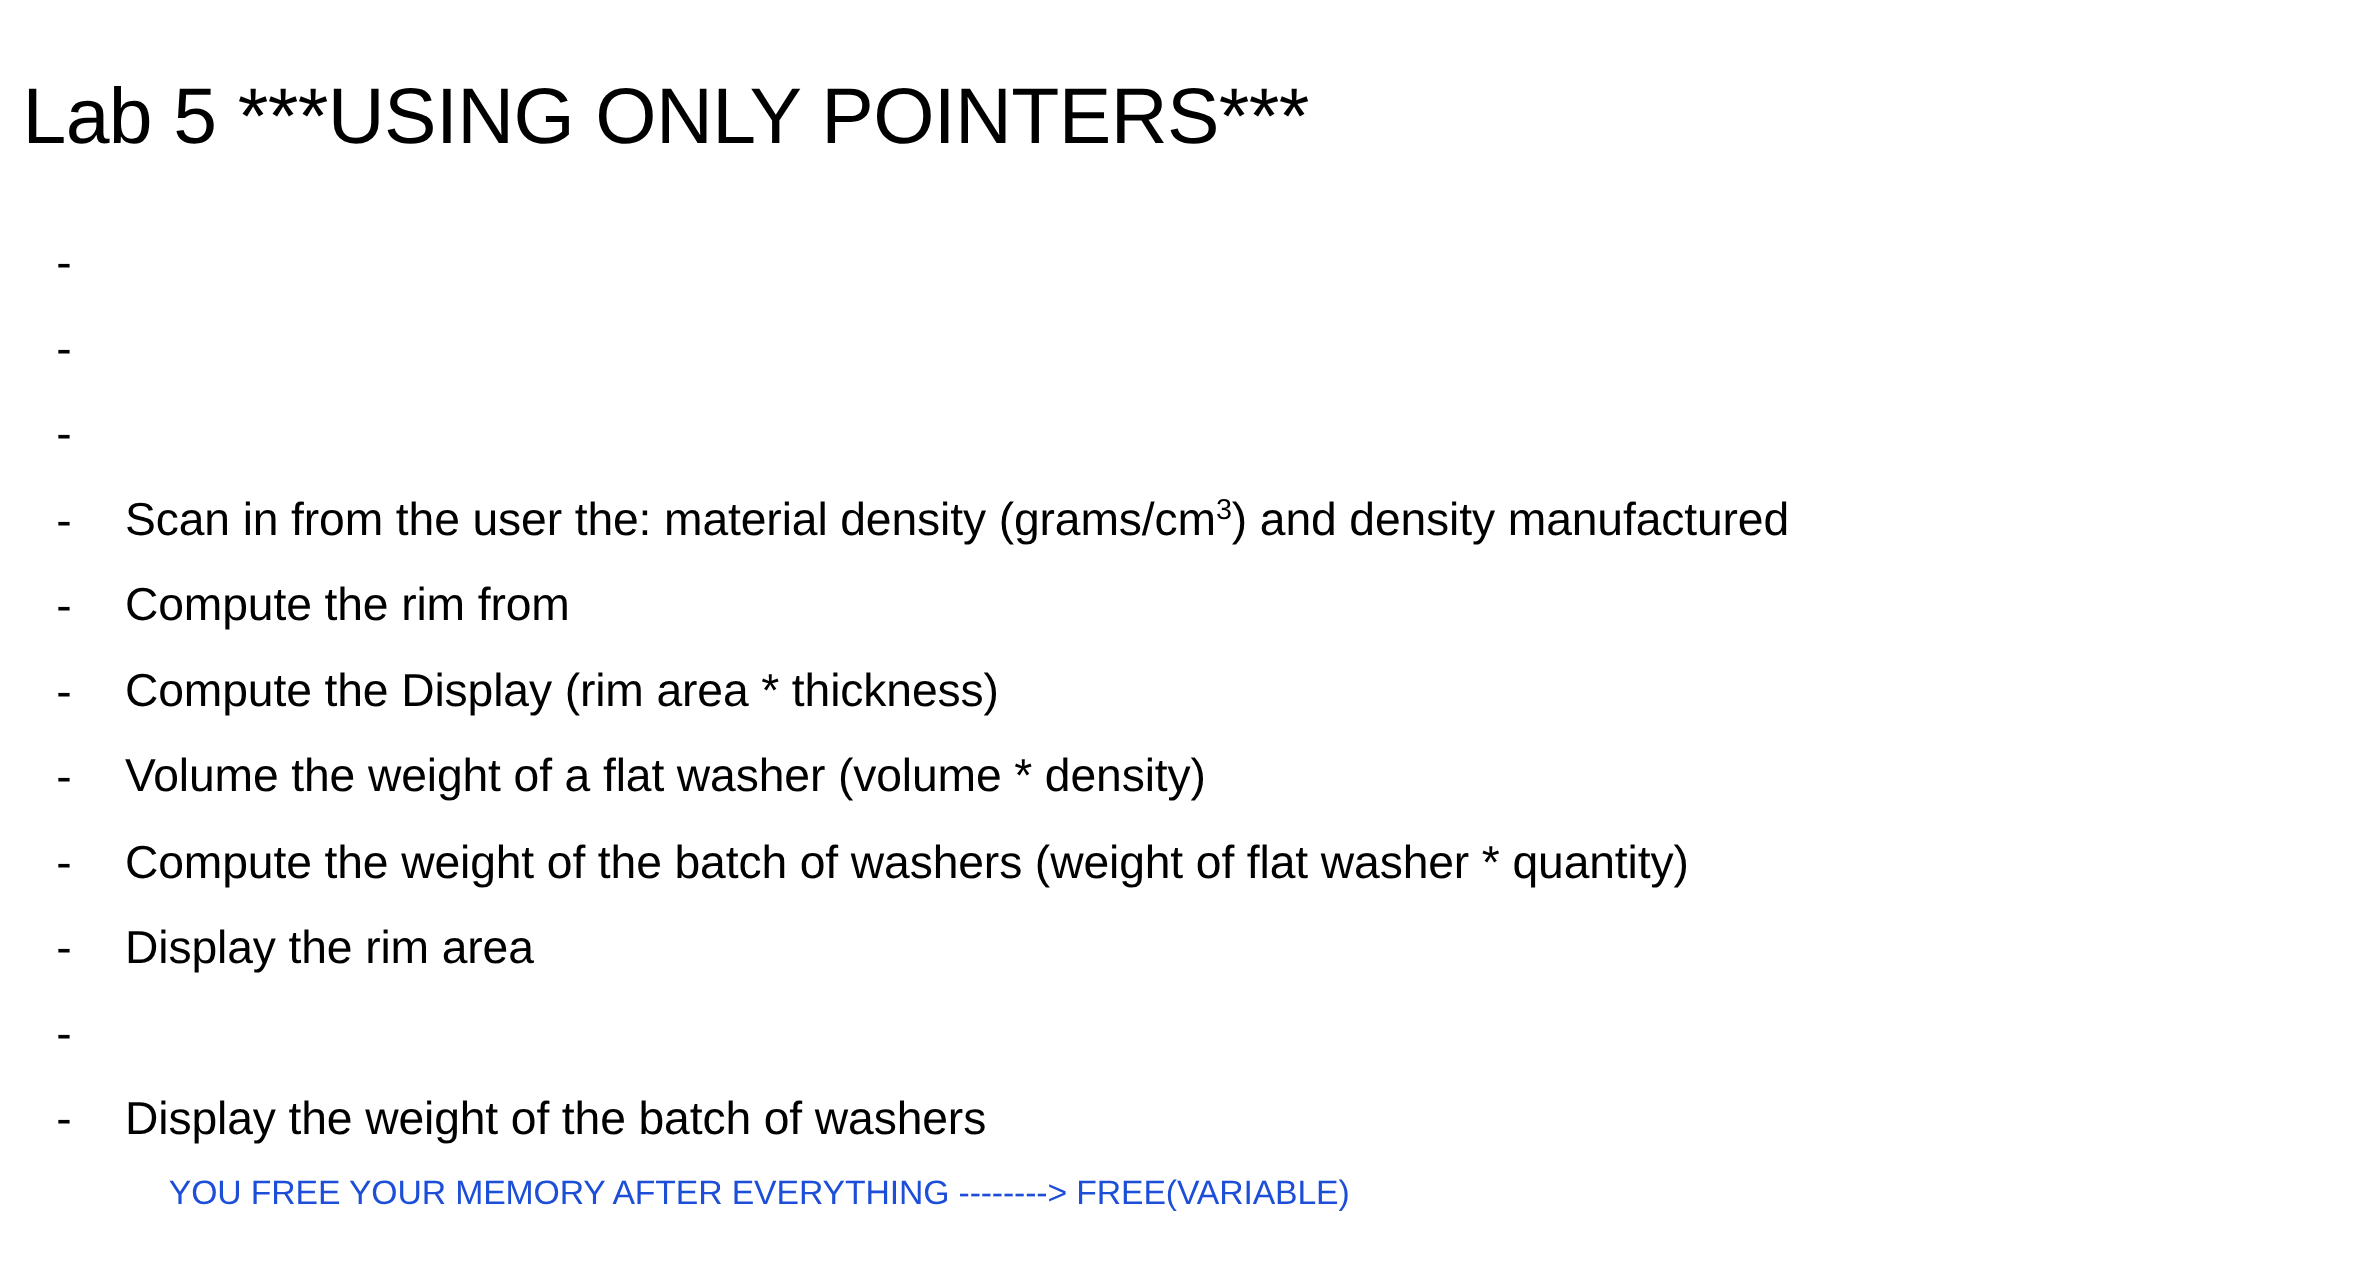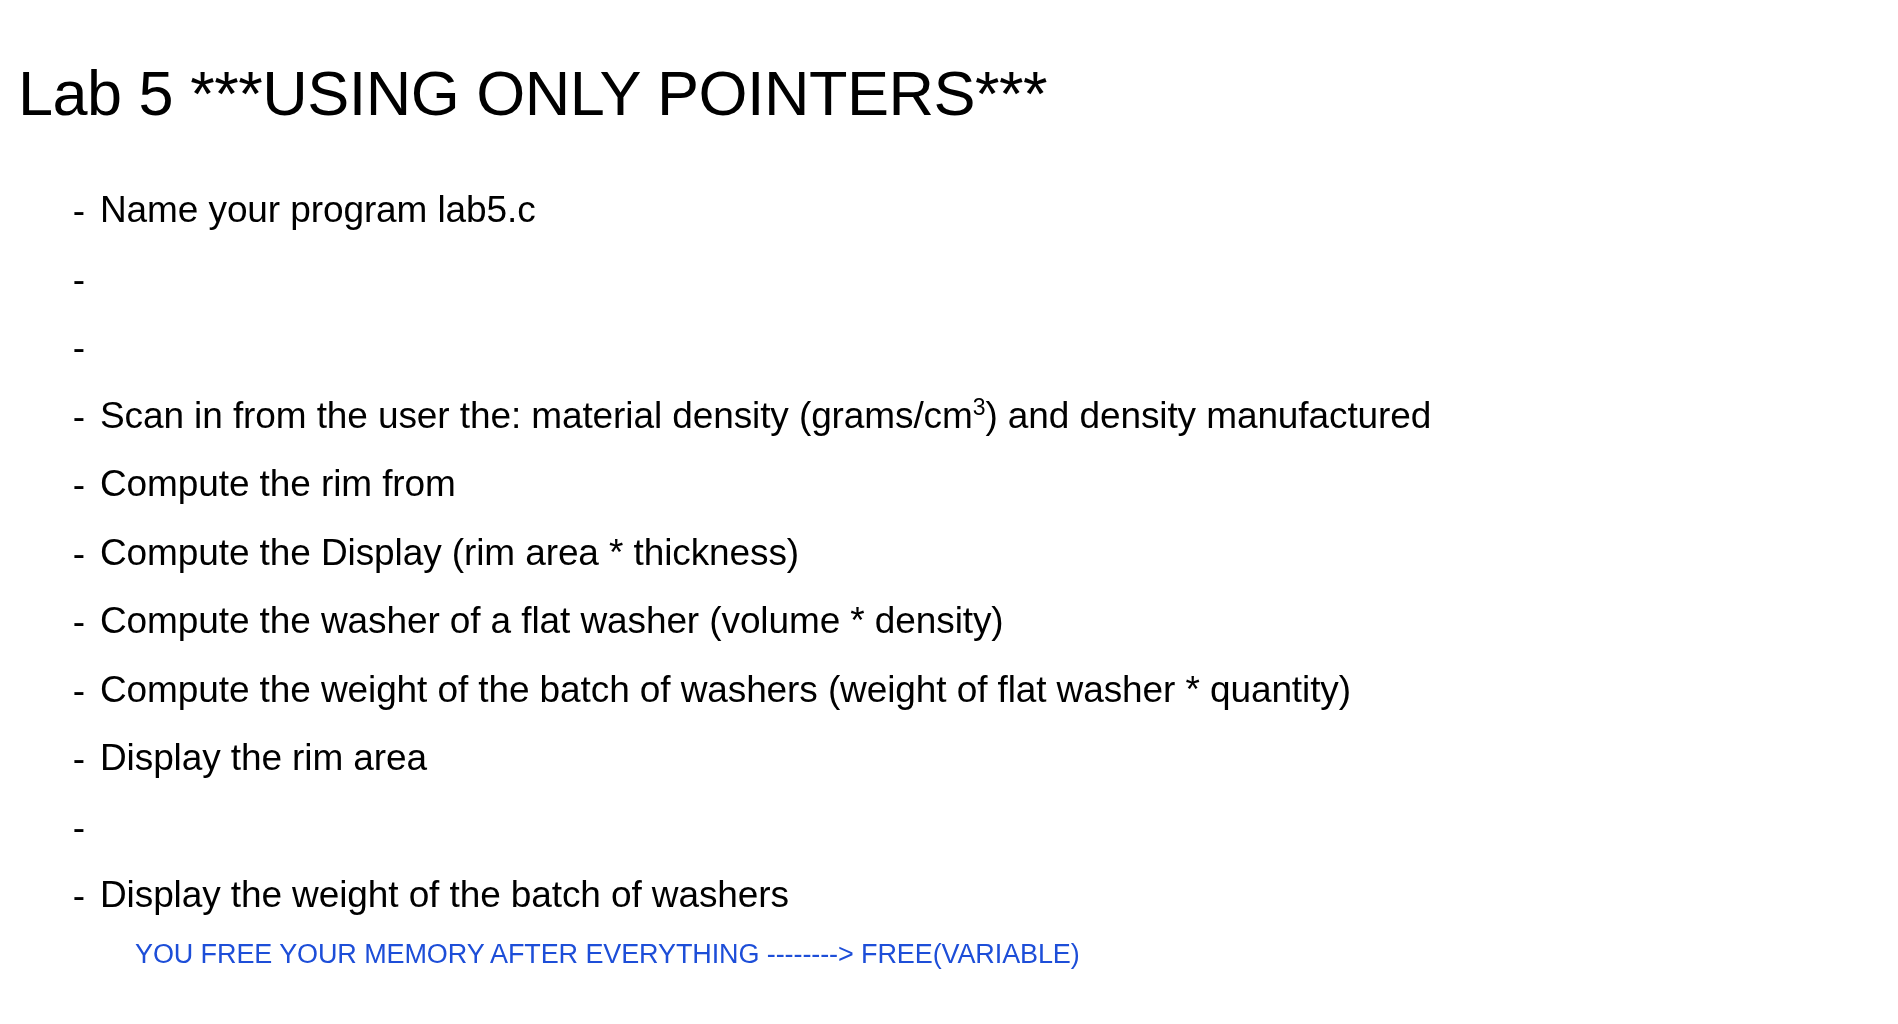--- a/index.html
+++ b/index.html
@@ -16,21 +16,20 @@
     color: #000000;
     -webkit-font-smoothing: antialiased;
   }
 
   .slide {
     position: relative;
     width: 1604px;
     height: 1024px;
     background: #ffffff;
     box-sizing: border-box;
-    text-align: right;
   }
 
   .slide-title {
     position: absolute;
     left: 18px;
     top: 13px;
     font-size: 63px;
     line-height: 76px;
     font-weight: 400;
     letter-spacing: -0.5px;
@@ -98,21 +97,20 @@
 <body>
 
 <div class="slide" style="background: rgb(255, 255, 255);">
 
   <h1 class="slide-title">Lab 5 ***USING ONLY POINTERS***</h1>
 
   <ul class="body-list">
 
     <li class="bullet-row">
       <span class="bullet-marker">-</span>
-      <span class="bullet-text">Name your program lab5.c</span>
     </li>
 
     <li class="bullet-row">
       <span class="bullet-marker">-</span>
     </li>
 
     <li class="bullet-row">
       <span class="bullet-marker">-</span>
     </li>
 
@@ -126,21 +124,21 @@
       <span class="bullet-text">Compute the rim from</span>
     </li>
 
     <li class="bullet-row">
       <span class="bullet-marker">-</span>
       <span class="bullet-text">Compute the Display (rim area * thickness)</span>
     </li>
 
     <li class="bullet-row">
       <span class="bullet-marker">-</span>
-      <span class="bullet-text">Compute the washer of a flat washer (volume * density)</span>
+      <span class="bullet-text">Volume the weight of a flat washer (volume * density)</span>
     </li>
 
     <li class="bullet-row">
       <span class="bullet-marker">-</span>
       <span class="bullet-text">Compute the weight of the batch of washers (weight of flat washer * quantity)</span>
     </li>
 
     <li class="bullet-row">
       <span class="bullet-marker">-</span>
       <span class="bullet-text">Display the rim area</span>

